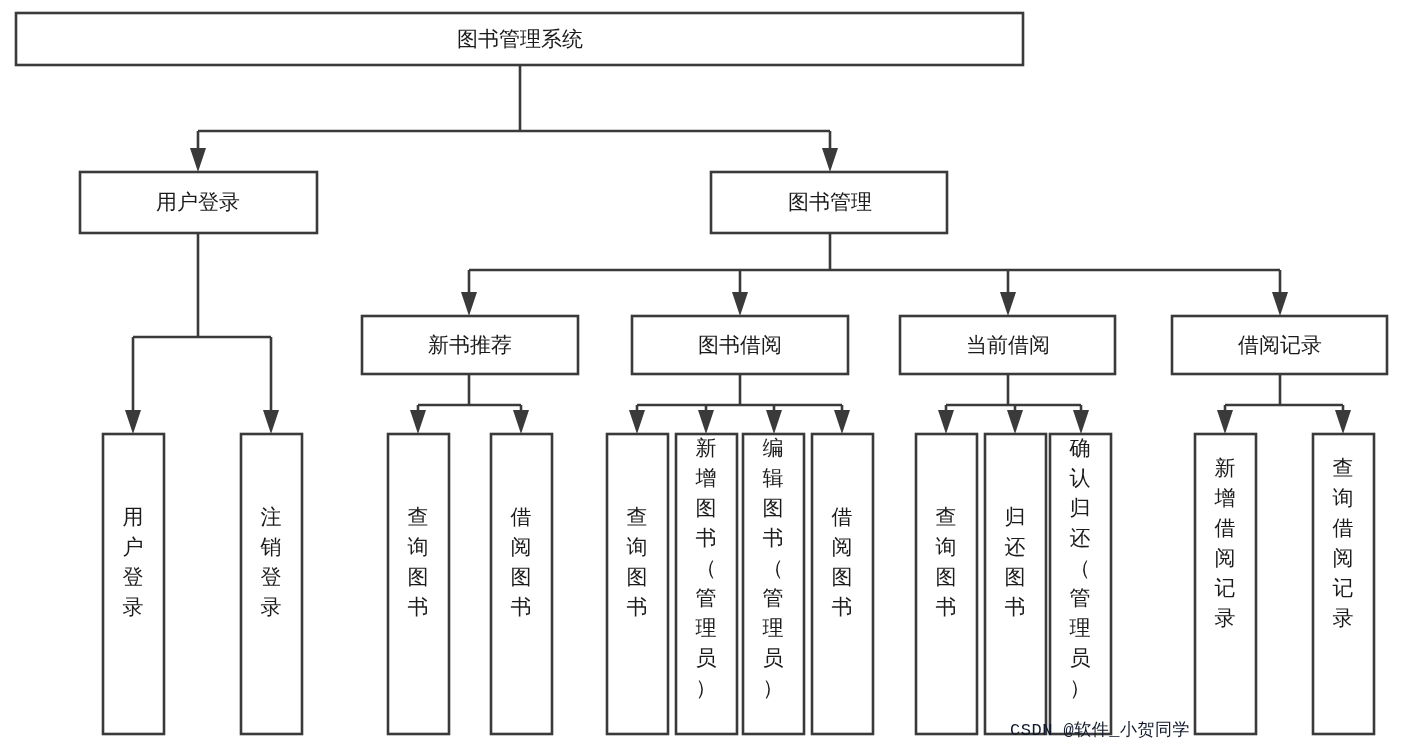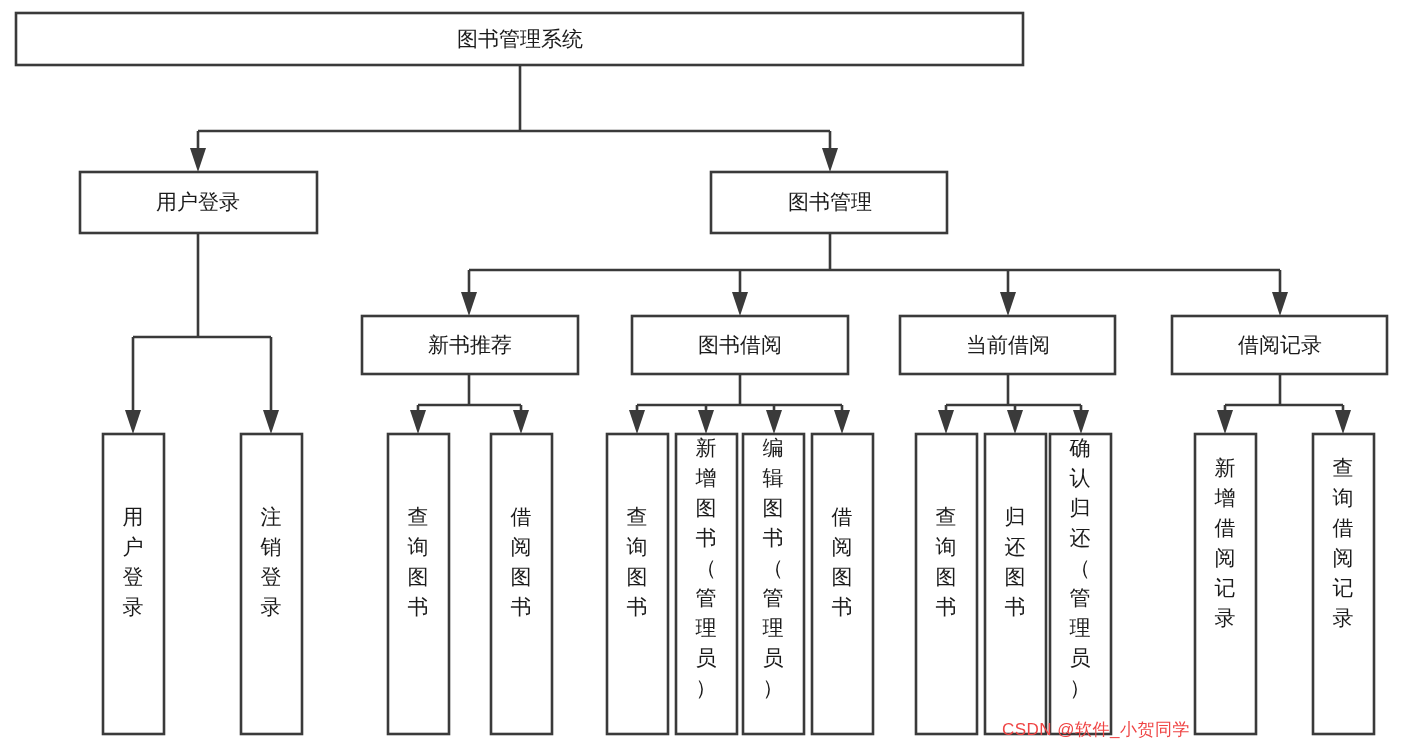--- a/index.html
+++ b/index.html
@@ -51,23 +51,23 @@
   .node-label-v {
     font-family: "Liberation Sans", "DejaVu Sans", sans-serif;
     font-size: 21px;
     fill: #1b1b1b;
     text-anchor: middle;
   }
   .watermark-text {
     position: absolute;
     right: 8px;
     bottom: 6px;
-    font-family: Liberation Sans, sans-serif;
+    font-family: Liberation Mono, monospace;
     font-size: 17px;
-    color: #ef4444;
+    color: #0f172a;
     white-space: nowrap;
     letter-spacing: 0.5px;
   }
 </style>
 </head>
 <body>
 
 <div id="diagram-root">
 
   <svg id="flow-svg" viewBox="0 0 1405 747">

